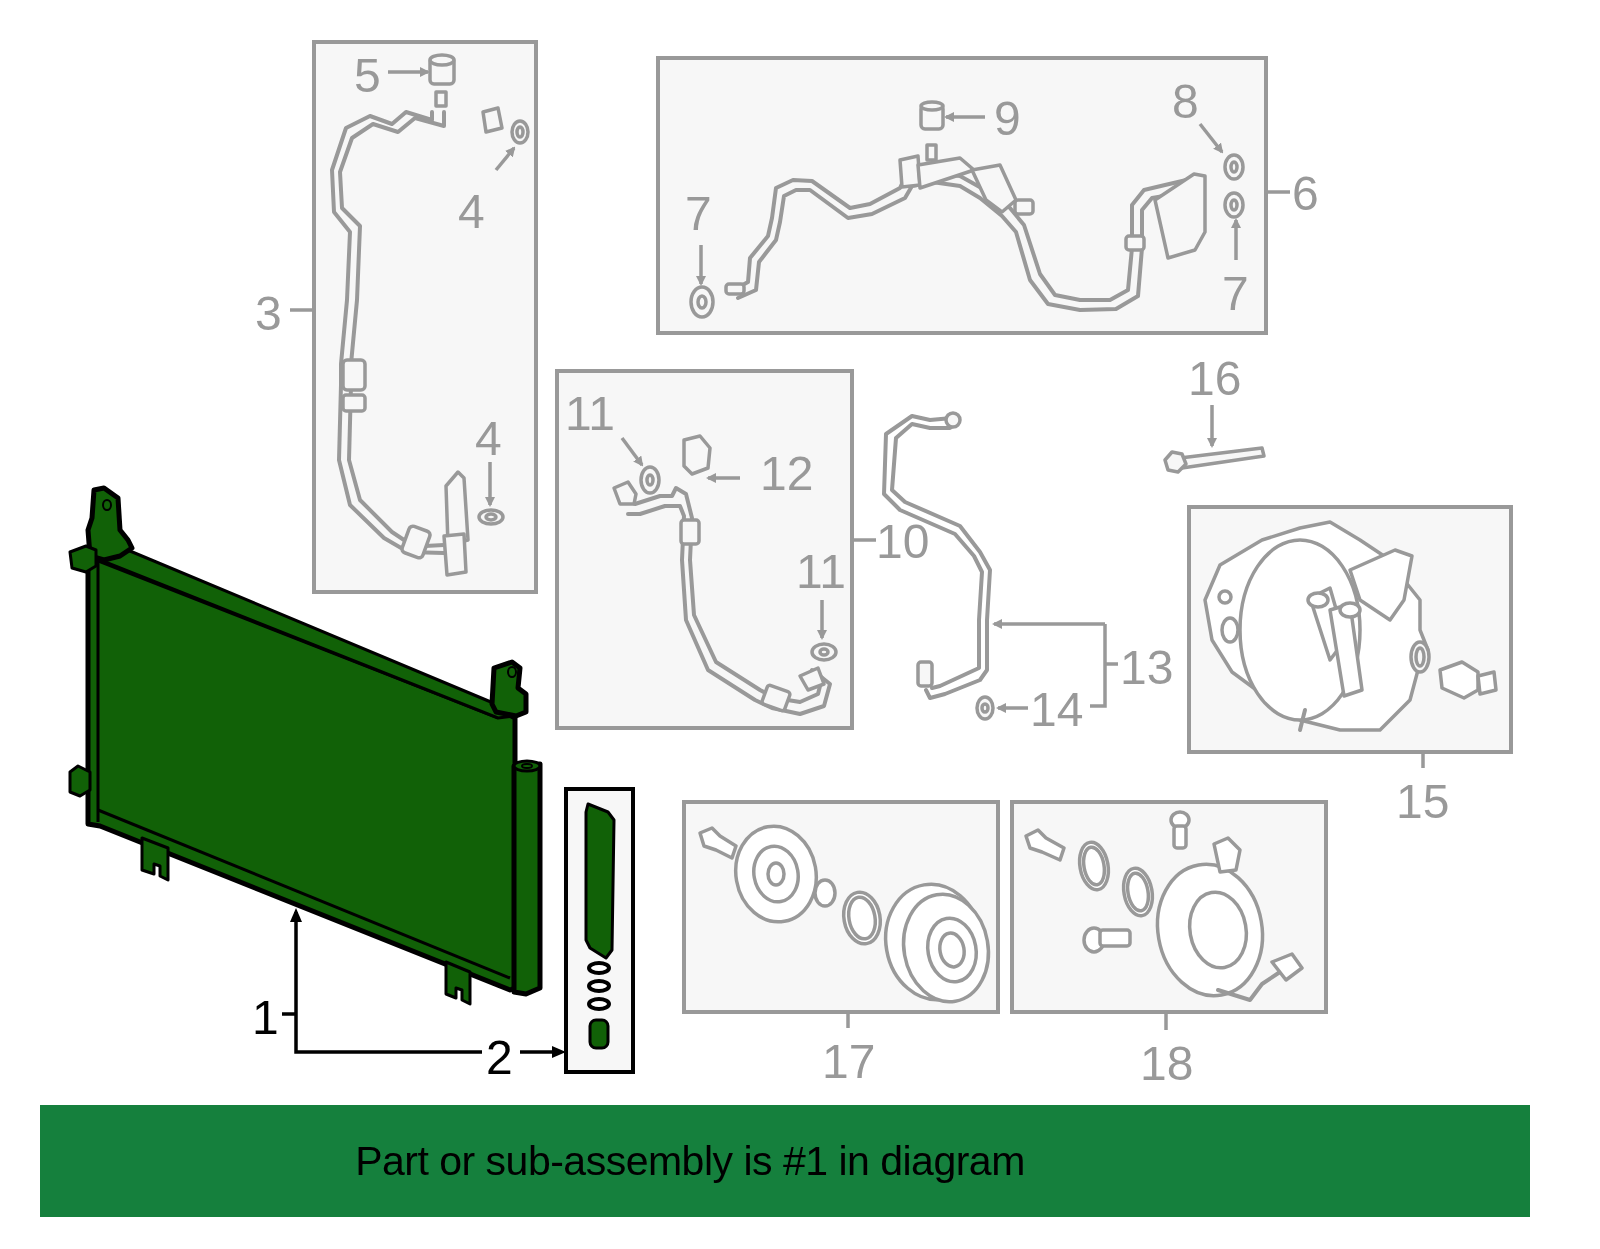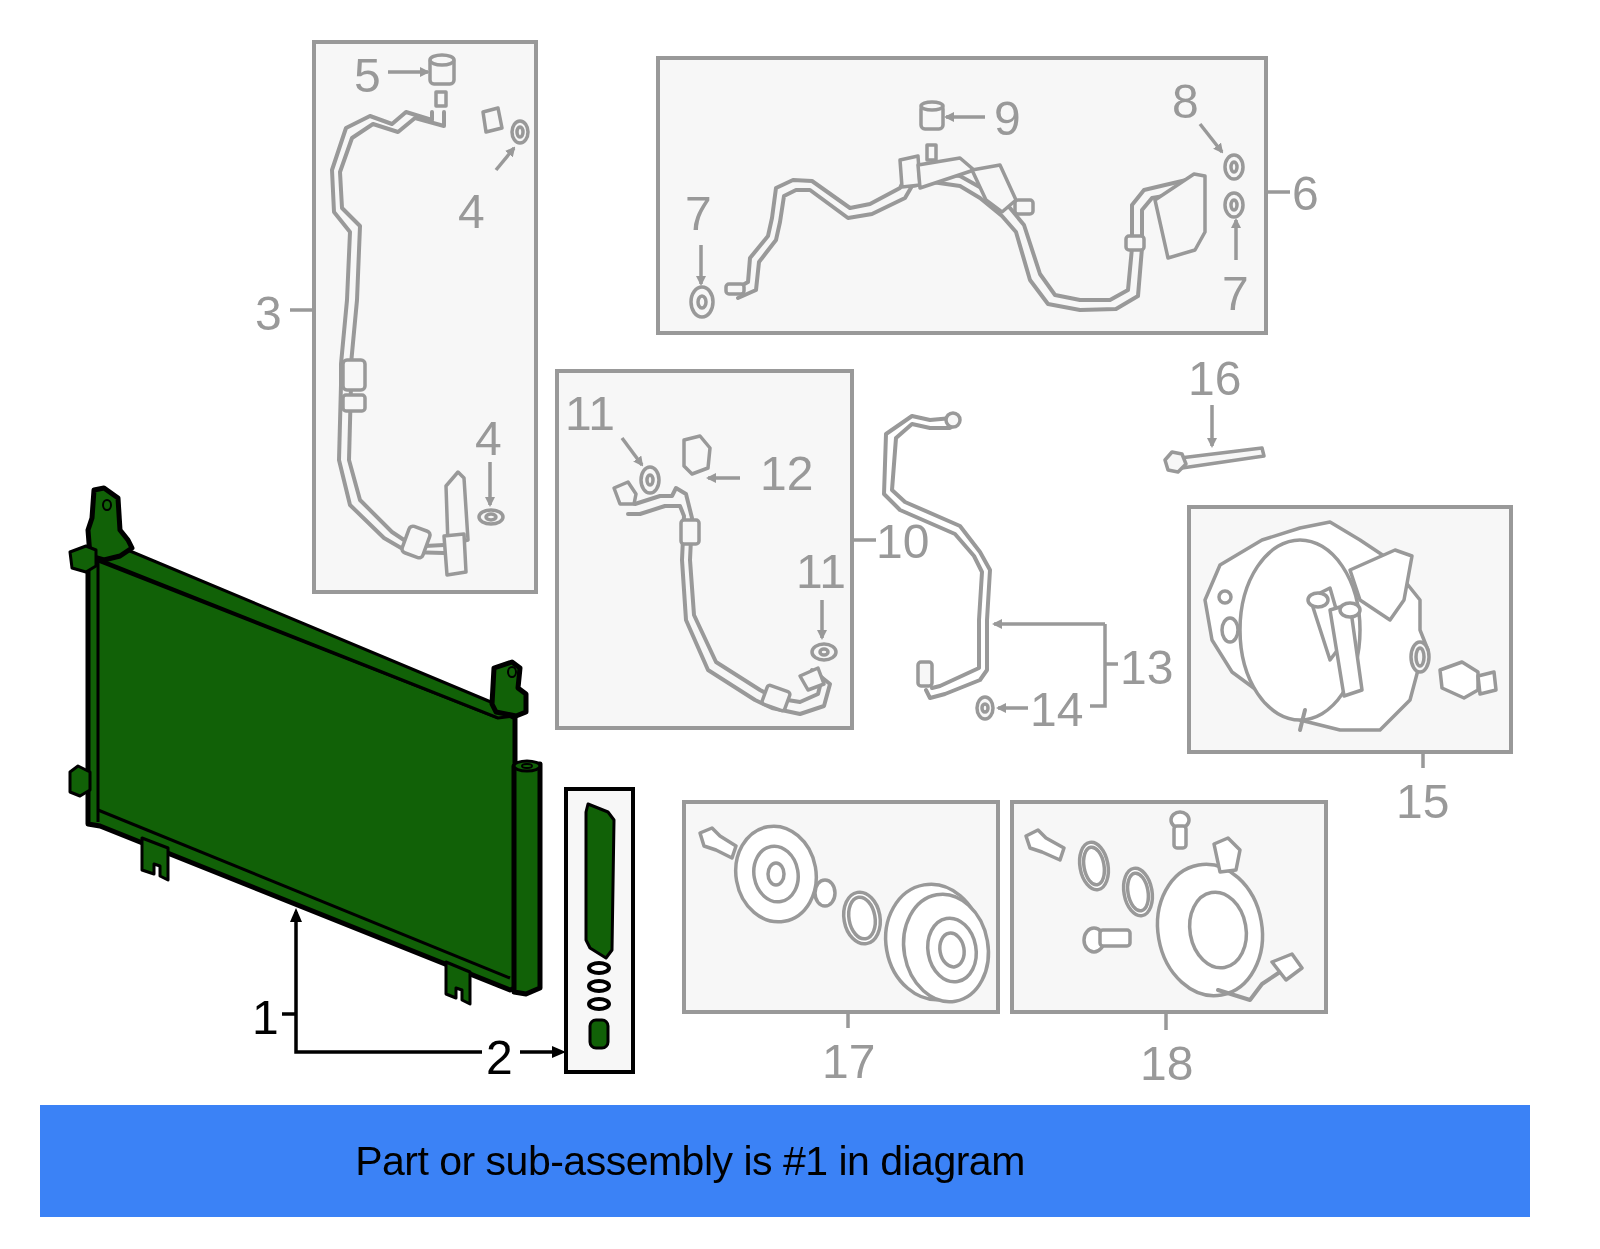--- a/index.html
+++ b/index.html
@@ -10,21 +10,21 @@
   .box{fill:#f7f7f7;stroke:#999999;stroke-width:4;}
   .box-hl{fill:#f7f7f7;stroke:#000000;stroke-width:4;}
   .pipe{fill:none;stroke:#999999;stroke-width:4;stroke-linejoin:round;stroke-linecap:round;}
   .lead{fill:none;stroke:#999999;stroke-width:3.5;}
   .lead-hl{fill:none;stroke:#000000;stroke-width:3.5;}
   .part{fill:#f7f7f7;stroke:#999999;stroke-width:3.5;stroke-linejoin:round;}
   .part-w{fill:#ffffff;stroke:#999999;stroke-width:3.5;stroke-linejoin:round;}
   .green{fill:#116107;stroke:#000000;stroke-width:5;stroke-linejoin:round;}
   .green-thin{fill:#116107;stroke:#000000;stroke-width:3;stroke-linejoin:round;}
   .black-line{fill:none;stroke:#000000;stroke-width:3;}
-  #banner{position:absolute;left:40px;top:1105px;width:1490px;height:112px;background:#3b82f6;
+  #banner{position:absolute;left:40px;top:1105px;width:1490px;height:112px;background:#15803d;
           display:flex;flex-direction:column;align-items:center;justify-content:center;}
   #banner span{display:block;color:#000000;font-size:41px;line-height:48px;text-align:center;
           font-family:"Liberation Sans",sans-serif;letter-spacing:-0.5px;}
   #banner .line1{margin-left:-190px;}
   #banner .line2{margin-left:-270px;}
 </style>
 </head>
 <body>
 
 <svg id="diagram" viewBox="0 0 1600 1249" xmlns="http://www.w3.org/2000/svg">

